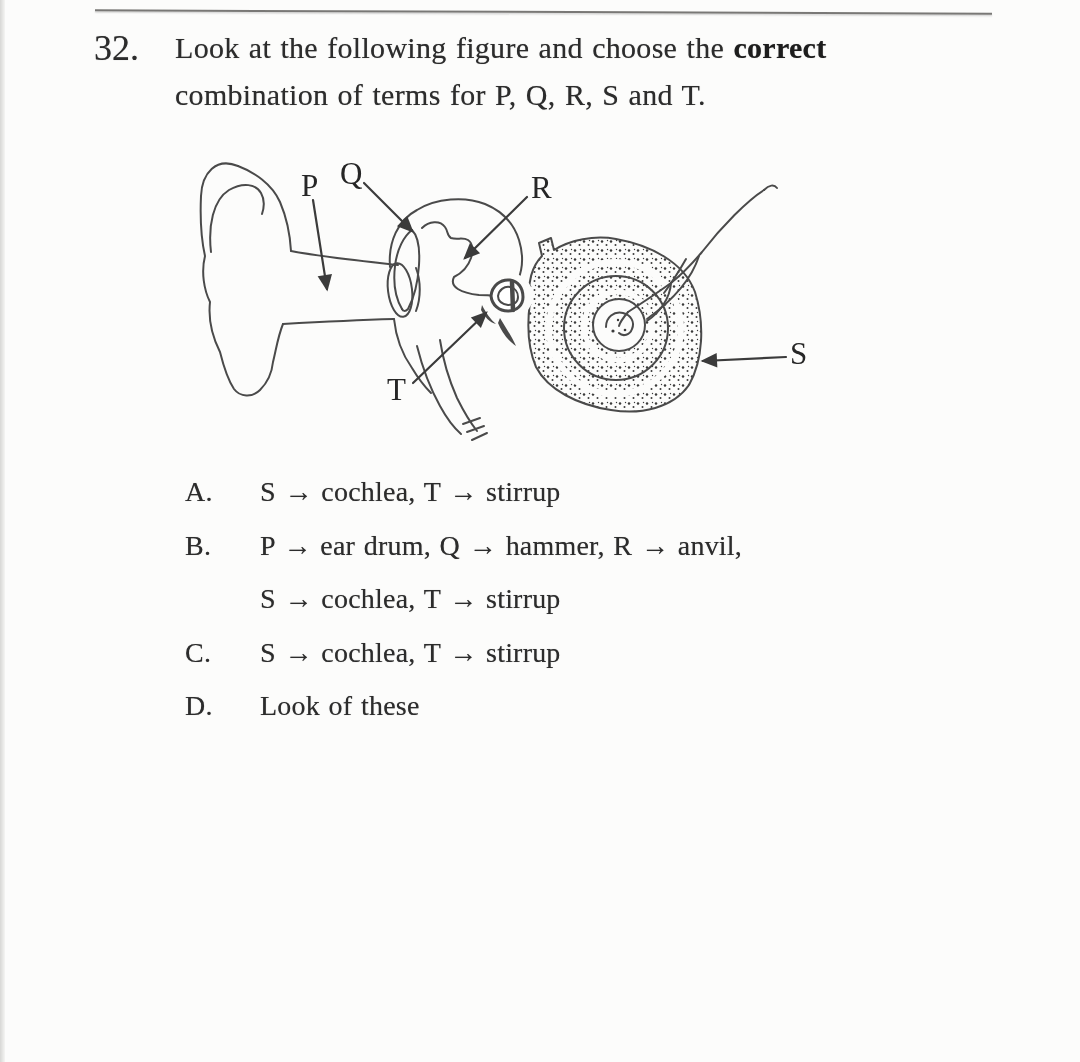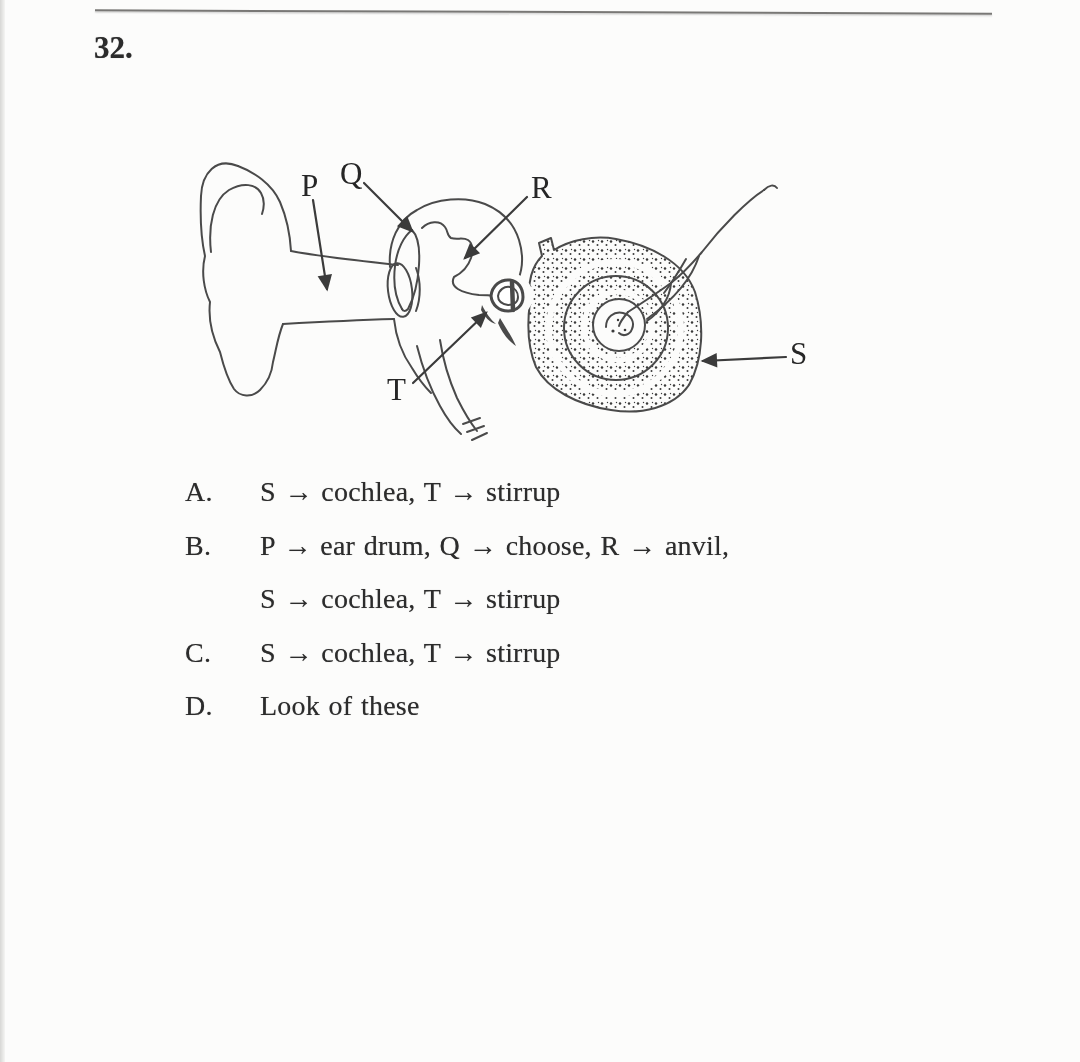--- a/index.html
+++ b/index.html
@@ -14,21 +14,21 @@
     background:linear-gradient(to right,#d7d7d5,#f5f5f3);
   }
   .top-rule {
     position:absolute; left:95px; top:11px; width:897px; height:2px;
     background:#63625f; opacity:.85; transform:rotate(.22deg);
     box-shadow:0 1.5px 1.5px rgba(90,90,88,.28);
   }
   .scan { text-shadow:0 0 .7px rgba(44,44,44,.55); }
   .qnum {
     position:absolute; left:94px; top:25px;
-    font-size:31px; line-height:46.5px;font-weight:bold;
+    font-size:36px; line-height:46.5px;
   }
   .qtext {
     position:absolute; left:175px; top:25px; width:780px;
     font-size:30px; line-height:46.5px;
     letter-spacing:.3px; word-spacing:1.5px;
   }
   .b { font-weight:bold; color:#1d1d1d; }
   .figure { position:absolute; left:150px; top:140px; }
   .options {
     position:absolute; left:185px; top:465px; width:780px;
@@ -41,20 +41,24 @@
 </style>
 </head>
 <body>
 
 <div class="page">
   <div class="left-edge"></div>
   <div class="top-rule"></div>
 
   <div class="qnum scan">32.</div>
 
+  <div class="qtext scan">
+    <div><span>Look at the following figure and choose the </span><span class="b">correct</span></div>
+    <div>combination of terms for P, Q, R, S and T.</div>
+  </div>
 
   <svg class="figure" width="710" height="320" viewBox="0 0 710 320" xmlns="http://www.w3.org/2000/svg">
     <defs>
       <pattern id="stip" width="9" height="9" patternUnits="userSpaceOnUse">
         <circle cx="2" cy="2.5" r="1.25" fill="#3a3a3a"></circle>
         <circle cx="6.5" cy="6" r="1.0" fill="#3a3a3a"></circle>
         <circle cx="7.5" cy="1.5" r="0.7" fill="#3a3a3a"></circle>
       </pattern>
       <marker id="ah" viewBox="0 0 10 10" refX="8.5" refY="5" markerWidth="9" markerHeight="7.5" orient="auto-start-reverse">
         <path d="M 0 0.6 L 10 5 L 0 9.4 z" fill="#3b3b3b"></path>
@@ -129,21 +133,21 @@
   <div class="options scan">
     <div class="opt">
       <div class="letter">A.</div>
       <div class="obody">
         <div>S → cochlea, T → stirrup</div>
       </div>
     </div>
     <div class="opt">
       <div class="letter">B.</div>
       <div class="obody">
-        <div>P → ear drum, Q → choose, R → anvil,</div>
+        <div>P → ear drum, Q → hammer, R → anvil,</div>
         <div>S → cochlea, T → stirrup</div>
       </div>
     </div>
     <div class="opt">
       <div class="letter">C.</div>
       <div class="obody">
         <div>S → cochlea, T → stirrup</div>
       </div>
     </div>
     <div class="opt">

